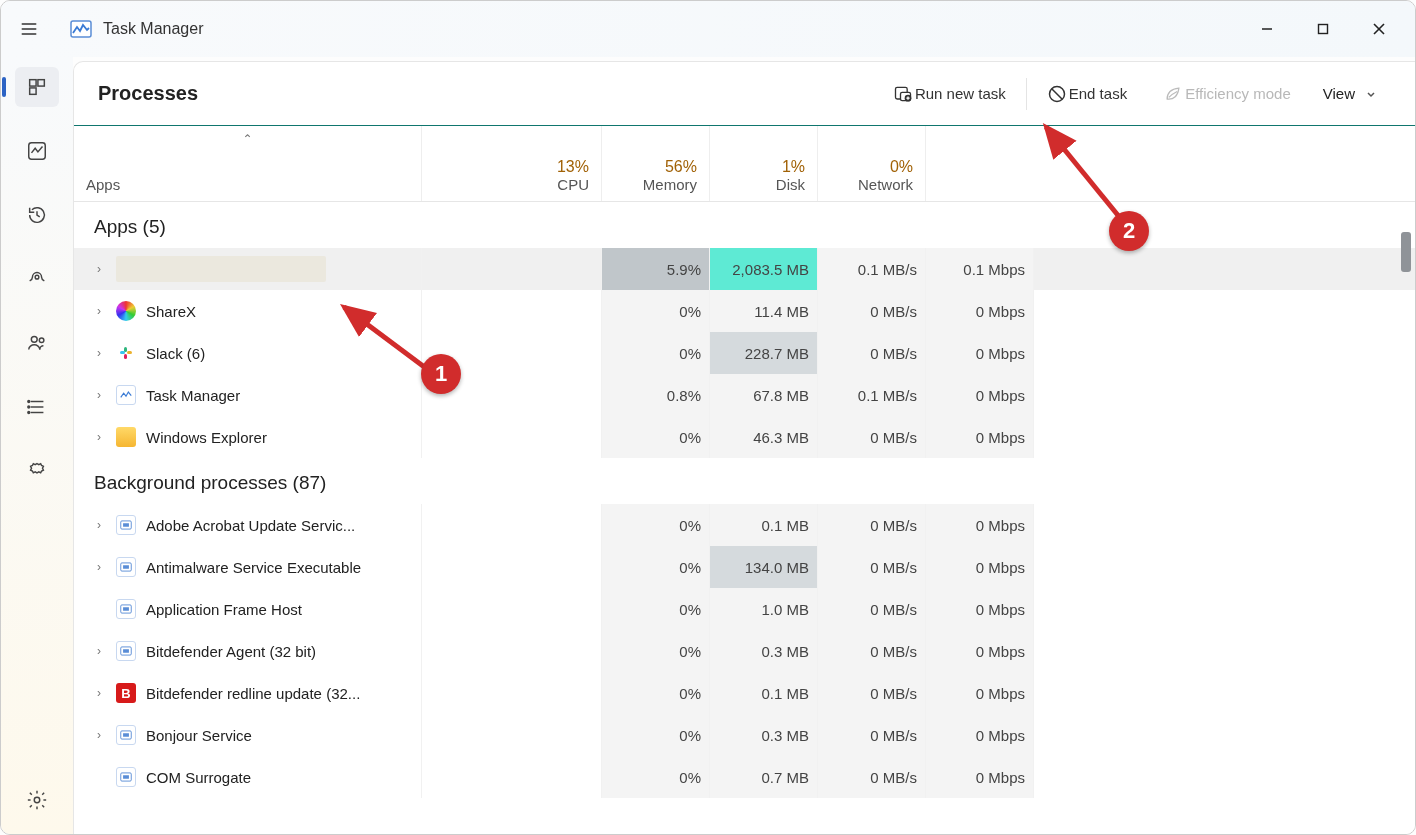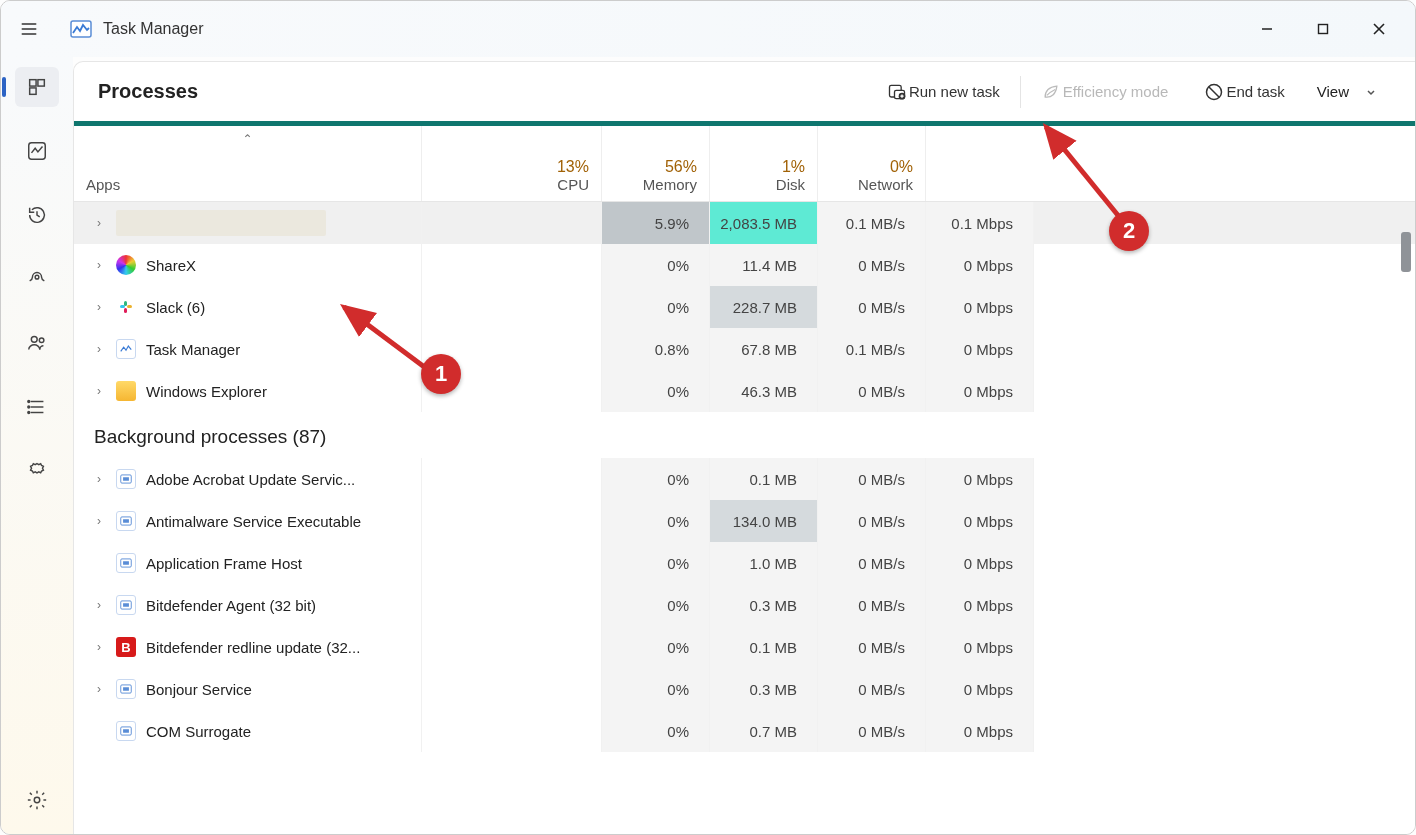--- a/index.html
+++ b/index.html
@@ -89,35 +89,35 @@
     margin-top: 4px;
     border: 1px solid #e6e6e6;
     border-right: none;
     border-bottom: none;
   }
   .toolbar {
     height: 64px;
     display: flex;
     align-items: center;
     padding: 0 24px;
-    border-bottom: 5px solid #0f766e;
+    border-bottom: 1px solid #0f766e;
   }
   .page-title { font-size: 20px; font-weight: 600; color: #222; }
   .toolbar-actions { margin-left: auto; display: flex; align-items: center; gap: 0; }
   .tb-btn {
     display: flex; align-items: center; gap: 2px;
     padding: 10px 18px;
     cursor: pointer;
     font-size: 15px;
     color: #333;
   }
   .tb-btn.disabled { color: #b8b8b8; cursor: default; }
   .tb-btn svg { width: 20px; height: 20px; }
   .tb-sep { width: 1px; height: 32px; background: #e4e4e4; margin: 0 2px; }
-  .tb-view { display: flex; align-items: center; gap: 16px; padding: 10px 14px; cursor: pointer; font-size: 15px;}
+  .tb-view { display: flex; align-items: center; gap: 10px; padding: 10px 14px; cursor: pointer; font-size: 15px;}
   .grid-wrapper { flex: 1; overflow: hidden; position: relative; }
   .grid-header {
     display: grid;
     grid-template-columns: 348px 180px 108px 108px 108px 108px 1fr;
     border-bottom: 1px solid #e6e6e6;
     height: 76px;
   }
   .gh-cell {
     border-right: 1px solid #eee;
     display: flex;
@@ -138,21 +138,21 @@
     color: #222;
   }
   .row {
     display: grid;
     grid-template-columns: 348px 180px 108px 108px 108px 108px 1fr;
     height: 42px;
     align-items: stretch;
     font-size: 15px;
   }
   .row .cell { border-right: 1px solid #f1f1f1; display:flex; align-items:center; }
-  .cell.num { justify-content: flex-end; padding-right: 20px; background: #f4f4f4; color: #444;}
+  .cell.num { justify-content: flex-end; padding-right: 8px; background: #f4f4f4; color: #444;}
   .cell.name-cell { padding-left: 18px; gap: 10px; }
   .expander { color: #777; width: 14px; text-align:center; cursor:pointer; font-size:12px;}
   .proc-icon { width: 20px; height: 20px; display:flex; align-items:center; justify-content:center; font-size: 13px; border-radius:3px;}
   .row.selected { background: #f0f0f0; }
   .row.selected .cell.num.cpu { background: #c0c6ca; }
   .row.selected .cell.num.mem { background: #5eead4; }
   .cell.num.highlight { background: #d5dadd; }
   .blur-name { width: 210px; height: 26px; background: #ebe8de; border-radius:2px;}
   
   .anno-circle {
@@ -282,34 +282,34 @@
           <svg viewBox="0 0 24 24">
               <rect x="3" y="4" width="14" height="14" rx="2" fill="none" stroke="#333" stroke-width="1.6"></rect>
               <rect x="9" y="10" width="12" height="10" rx="2" fill="#fff" stroke="#333" stroke-width="1.6"></rect>
               <circle cx="18" cy="17" r="4" fill="#333"></circle>
               <line x1="18" y1="15" x2="18" y2="19" stroke="#fff" stroke-width="1.6"></line>
               <line x1="16" y1="17" x2="20" y2="17" stroke="#fff" stroke-width="1.6"></line>
             </svg>
           <span>Run new task</span>
         </div>
         <div class="tb-sep"></div>
+        <div class="tb-btn">
+          <svg viewBox="0 0 24 24">
+              <circle cx="12" cy="12" r="9" fill="none" stroke="#333" stroke-width="1.8"></circle>
+              <line x1="6" y1="6" x2="18" y2="18" stroke="#333" stroke-width="1.8"></line>
+            </svg>
+          <span>End task</span>
+        </div>
         <div class="tb-btn disabled">
           <svg viewBox="0 0 24 24">
               <path d="M5 18c0-7 5-12 14-13-1 9-6 14-14 13z" fill="none" stroke="#bbb" stroke-width="1.6"></path>
               <path d="M7 16c3-3 6-5 10-7" fill="none" stroke="#bbb" stroke-width="1.4"></path>
             </svg>
           <span>Efficiency mode</span>
         </div>
-        <div class="tb-btn">
-          <svg viewBox="0 0 24 24">
-              <circle cx="12" cy="12" r="9" fill="none" stroke="#333" stroke-width="1.8"></circle>
-              <line x1="6" y1="6" x2="18" y2="18" stroke="#333" stroke-width="1.8"></line>
-            </svg>
-          <span>End task</span>
-        </div>
         <div class="tb-view">
           <span>View</span>
           <svg width="12" height="12" viewBox="0 0 12 12">
               <path d="M3 5l3 3 3-3" fill="none" stroke="#555" stroke-width="1.5"></path>
             </svg>
         </div>
       </div>
     </div>
 
     <div class="grid-wrapper">
@@ -331,20 +331,21 @@
           <span class="gh-label">Disk</span>
         </div>
         <div class="gh-cell gh-num">
           <span class="gh-pct">0%</span>
           <span class="gh-label">Network</span>
         </div>
         <div class="gh-cell" style="border-right:none"></div>
       </div>
 
       <div class="grid-body" id="grid-body">
+          <div class="group-header">Apps (5)</div>
           <div class="row selected">
             <div class="cell name-cell">
               <span class="expander" style="visibility: visible;">›</span>
               <div class="blur-name"></div>
             </div>
             <div class="cell"></div>
             <div class="cell num cpu">5.9%</div>
             <div class="cell num mem">2,083.5 MB</div>
             <div class="cell num disk">0.1 MB/s</div>
             <div class="cell num net">0.1 Mbps</div>

